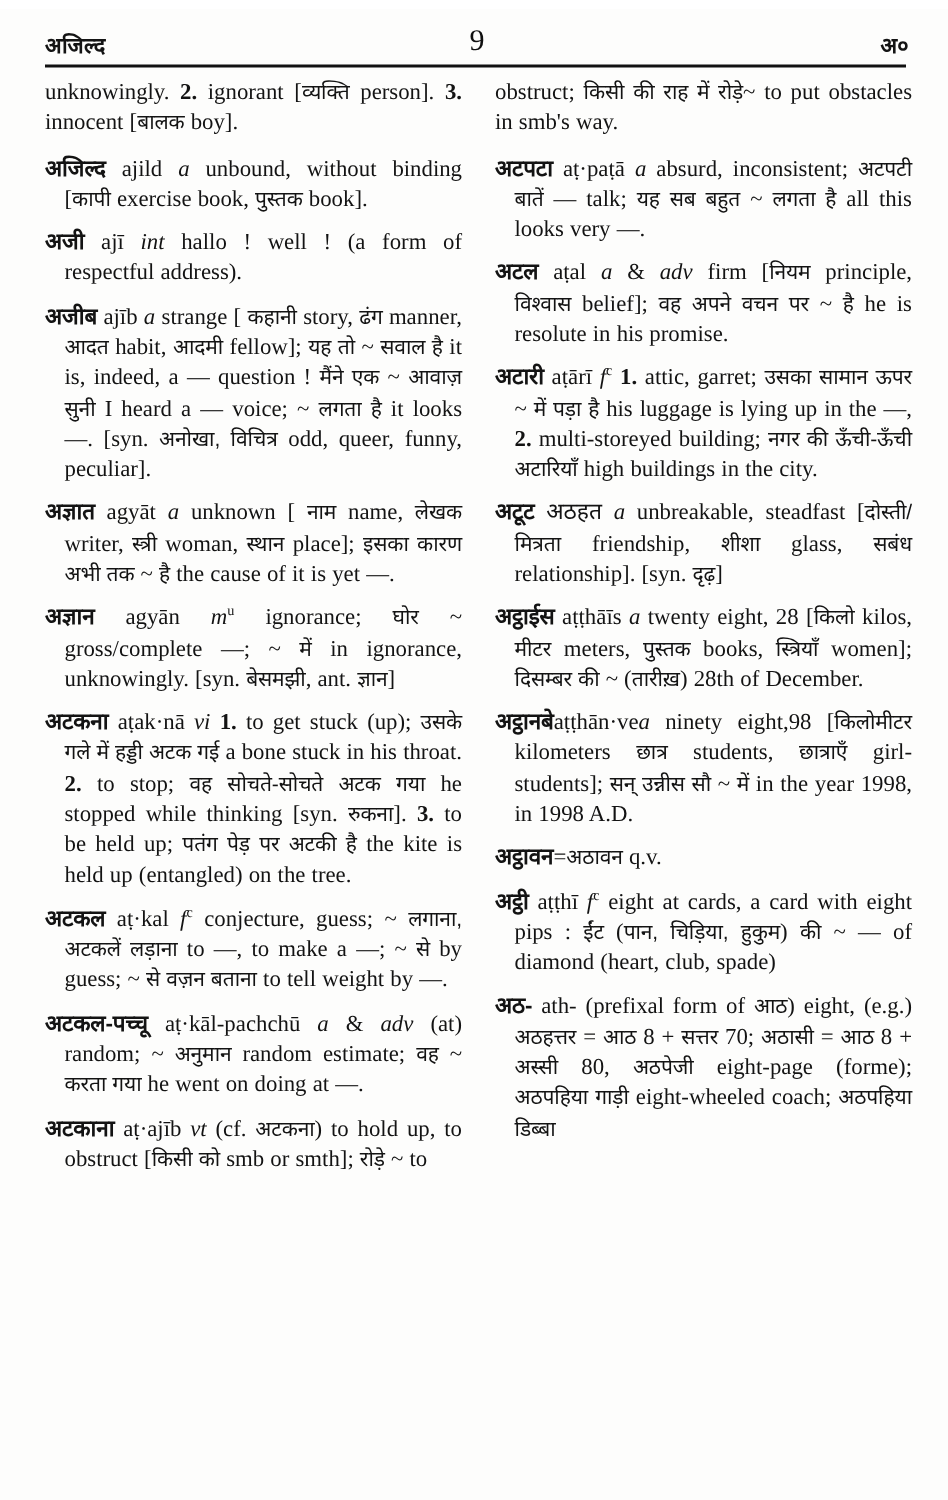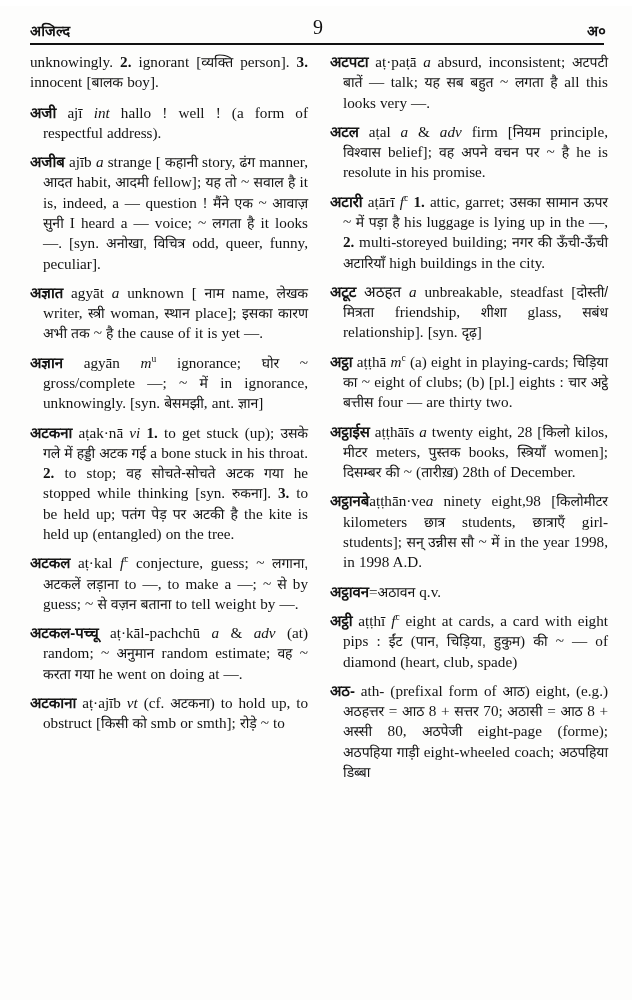--- a/index.html
+++ b/index.html
@@ -122,35 +122,36 @@
     <div class="runhead-left">अजिल्द</div>
     <div class="runhead-center">9</div>
     <div class="runhead-right">अ०</div>
   </div>
 
   <div class="rule"></div>
 
   <div class="columns">
     <div class="col">
         <p class="entry cont"><span>unknowingly. </span><span class="num">2.</span><span> ignorant [</span><span class="dev">व्यक्ति</span><span> person]. </span><span class="num">3.</span><span> innocent [</span><span class="dev">बालक</span><span> boy].</span></p>
+        <p class="entry"><span class="hw">अजिल्द</span><span class="translit"> ajild </span><span class="pos">a</span><span> unbound, without binding [</span><span class="dev">कापी</span><span> exercise book, </span><span class="dev">पुस्तक</span><span> book].</span></p>
         <p class="entry"><span class="hw">अजी</span><span class="translit">  ajī </span><span class="pos">int</span><span>  hallo ! well ! (a form of respectful address).</span></p>
         <p class="entry"><span class="hw">अजीब</span><span class="translit">   ajīb   </span><span class="pos">a</span><span>   strange  [ </span><span class="dev">कहानी</span><span> story,   </span><span class="dev">ढंग</span><span> manner, </span><span class="dev">आदत</span><span> habit, </span><span class="dev">आदमी</span><span> fellow]; </span><span class="dev">यह तो</span><span> ~ </span><span class="dev">सवाल है</span><span> it is, indeed, a — question ! </span><span class="dev">मैंने एक</span><span> ~ </span><span class="dev">आवाज़ सुनी</span><span> I heard a — voice; ~ </span><span class="dev">लगता है</span><span> it looks —. [syn. </span><span class="dev">अनोखा, विचित्र</span><span> odd, queer, funny, peculiar].</span></p>
         <p class="entry"><span class="hw">अज्ञात</span><span class="translit"> agyāt  </span><span class="pos">a</span><span>  unknown [ </span><span class="dev">नाम</span><span> name, </span><span class="dev">लेखक</span><span> writer,  </span><span class="dev">स्त्री</span><span> woman, </span><span class="dev">स्थान</span><span> place]; </span><span class="dev">इसका कारण अभी तक</span><span> ~ </span><span class="dev">है</span><span> the cause of it is yet —.</span></p>
         <p class="entry"><span class="hw">अज्ञान</span><span class="translit"> agyān </span><span class="pos">m</span><span class="sup">u</span><span>  ignorance; </span><span class="dev">घोर</span><span> ~ gross/complete —;  ~  </span><span class="dev">में</span><span> in ignorance, unknowingly. [syn. </span><span class="dev">बेसमझी</span><span>, ant. </span><span class="dev">ज्ञान</span><span>]</span></p>
         <p class="entry"><span class="hw">अटकना</span><span class="translit">  aṭak·nā  </span><span class="pos">vi</span><span> </span><span class="num">1.</span><span>  to get stuck (up); </span><span class="dev">उसके गले में हड्डी अटक गई</span><span> a bone stuck in his throat. </span><span class="num">2.</span><span> to stop; </span><span class="dev">वह सोचते-सोचते अटक गया</span><span> he stopped while thinking [syn. </span><span class="dev">रुकना</span><span>]. </span><span class="num">3.</span><span> to be held up; </span><span class="dev">पतंग पेड़ पर अटकी है</span><span> the kite is held up (entangled) on the tree.</span></p>
         <p class="entry"><span class="hw">अटकल</span><span class="translit">  aṭ·kal  </span><span class="pos">f</span><span class="sup">c</span><span>  conjecture, guess; ~ </span><span class="dev">लगाना, अटकलें लड़ाना</span><span> to —, to make a —; ~ </span><span class="dev">से</span><span> by guess; ~ </span><span class="dev">से वज़न बताना</span><span> to tell weight by —.</span></p>
         <p class="entry"><span class="hw">अटकल-पच्चू</span><span class="translit"> aṭ·kāl-pachchū </span><span class="pos">a</span><span> &amp; </span><span class="pos">adv</span><span>  (at) random; ~ </span><span class="dev">अनुमान</span><span> random estimate; </span><span class="dev">वह</span><span> ~ </span><span class="dev">करता गया</span><span> he went on doing at —.</span></p>
         <p class="entry"><span class="hw">अटकाना</span><span class="translit">  aṭ·ajīb  </span><span class="pos">vt</span><span>  (cf. </span><span class="dev">अटकना</span><span>) to hold up, to obstruct [</span><span class="dev">किसी को</span><span> smb  or  smth]; </span><span class="dev">रोड़े</span><span>  ~  to</span></p>
       </div>
     <div class="col">
+        <p class="entry cont"><span>obstruct; </span><span class="dev">किसी की राह में रोड़े</span><span>~ to put obstacles in smb's way.</span></p>
         <p class="entry"><span class="hw">अटपटा</span><span class="translit"> aṭ·paṭā </span><span class="pos">a</span><span>  absurd,  inconsistent;  </span><span class="dev">अटपटी बातें</span><span>  —  talk; </span><span class="dev">यह सब बहुत</span><span> ~ </span><span class="dev">लगता है</span><span> all this looks very —.</span></p>
         <p class="entry"><span class="hw">अटल</span><span class="translit"> aṭal </span><span class="pos">a</span><span> &amp; </span><span class="pos">adv</span><span> firm [</span><span class="dev">नियम</span><span> principle, </span><span class="dev">विश्वास</span><span>  belief]; </span><span class="dev">वह अपने वचन पर</span><span> ~ </span><span class="dev">है</span><span> he is resolute in his promise.</span></p>
         <p class="entry"><span class="hw">अटारी</span><span class="translit">   aṭārī </span><span class="pos">f</span><span class="sup">c</span><span> </span><span class="num">1.</span><span> attic, garret; </span><span class="dev">उसका सामान ऊपर</span><span> ~ </span><span class="dev">में पड़ा है</span><span> his luggage is lying up in the —, </span><span class="num">2.</span><span> multi-storeyed building; </span><span class="dev">नगर की ऊँची-ऊँची अटारियाँ</span><span> high buildings in the city.</span></p>
         <p class="entry"><span class="hw">अटूट</span><span class="translit">  अठहत </span><span class="pos">a</span><span> unbreakable, steadfast [</span><span class="dev">दोस्ती/मित्रता</span><span> friendship,  </span><span class="dev">शीशा</span><span> glass, </span><span class="dev">सबंध</span><span> relationship]. [syn. </span><span class="dev">दृढ़</span><span>]</span></p>
-        <p class="entry"><span class="hw">अट्ठा</span><span class="translit"> aṭṭhā </span><span class="pos">m</span><span class="sup">c</span><span> (a) eight in playing-cards; </span><span class="dev">चिड़िया का</span><span> ~ eight of  clubs; (b) [pl.] eights : </span><span class="dev">चार अट्ठे बत्तीस</span><span> four — are thirty two.</span></p>
         <p class="entry"><span class="hw">अट्ठाईस</span><span class="translit"> aṭṭhāīs </span><span class="pos">a</span><span>  twenty  eight, 28 [</span><span class="dev">किलो</span><span>  kilos, </span><span class="dev">मीटर</span><span> meters, </span><span class="dev">पुस्तक</span><span> books, </span><span class="dev">स्त्रियाँ</span><span> women]; </span><span class="dev">दिसम्बर की</span><span> ~ (</span><span class="dev">तारीख़</span><span>) 28th of December.</span></p>
         <p class="entry"><span class="hw">अट्ठानबे</span><span class="translit">aṭṭhān·ve</span><span class="pos">a</span><span> ninety eight,98 [</span><span class="dev">किलोमीटर</span><span> kilometers </span><span class="dev">छात्र</span><span> students, </span><span class="dev">छात्राएँ</span><span> girl-students]; </span><span class="dev">सन् उन्नीस सौ</span><span> ~ </span><span class="dev">में</span><span> in the year 1998, in 1998 A.D.</span></p>
         <p class="entry"><span class="hw">अट्ठावन</span><span>=</span><span class="dev">अठावन</span><span> q.v.</span></p>
         <p class="entry"><span class="hw">अट्ठी</span><span class="translit"> aṭṭhī </span><span class="pos">f</span><span class="sup">c</span><span> eight  at  cards, a card with eight pips : </span><span class="dev">ईंट</span><span>  (</span><span class="dev">पान, चिड़िया, हुकुम</span><span>) </span><span class="dev">की</span><span> ~ — of diamond (heart, club, spade)</span></p>
         <p class="entry"><span class="hw">अठ-</span><span class="translit">  ath- </span><span> (prefixal  form  of </span><span class="dev">आठ</span><span>) eight, (e.g.) </span><span class="dev">अठहत्तर</span><span> = </span><span class="dev">आठ</span><span> 8 + </span><span class="dev">सत्तर</span><span> 70; </span><span class="dev">अठासी</span><span> = </span><span class="dev">आठ</span><span> 8 + </span><span class="dev">अस्सी</span><span> 80, </span><span class="dev">अठपेजी</span><span> eight-page  (forme); </span><span class="dev">अठपहिया गाड़ी</span><span> eight-wheeled coach; </span><span class="dev">अठपहिया डिब्बा</span></p>
       </div>
   </div>
 
 </div>
 

